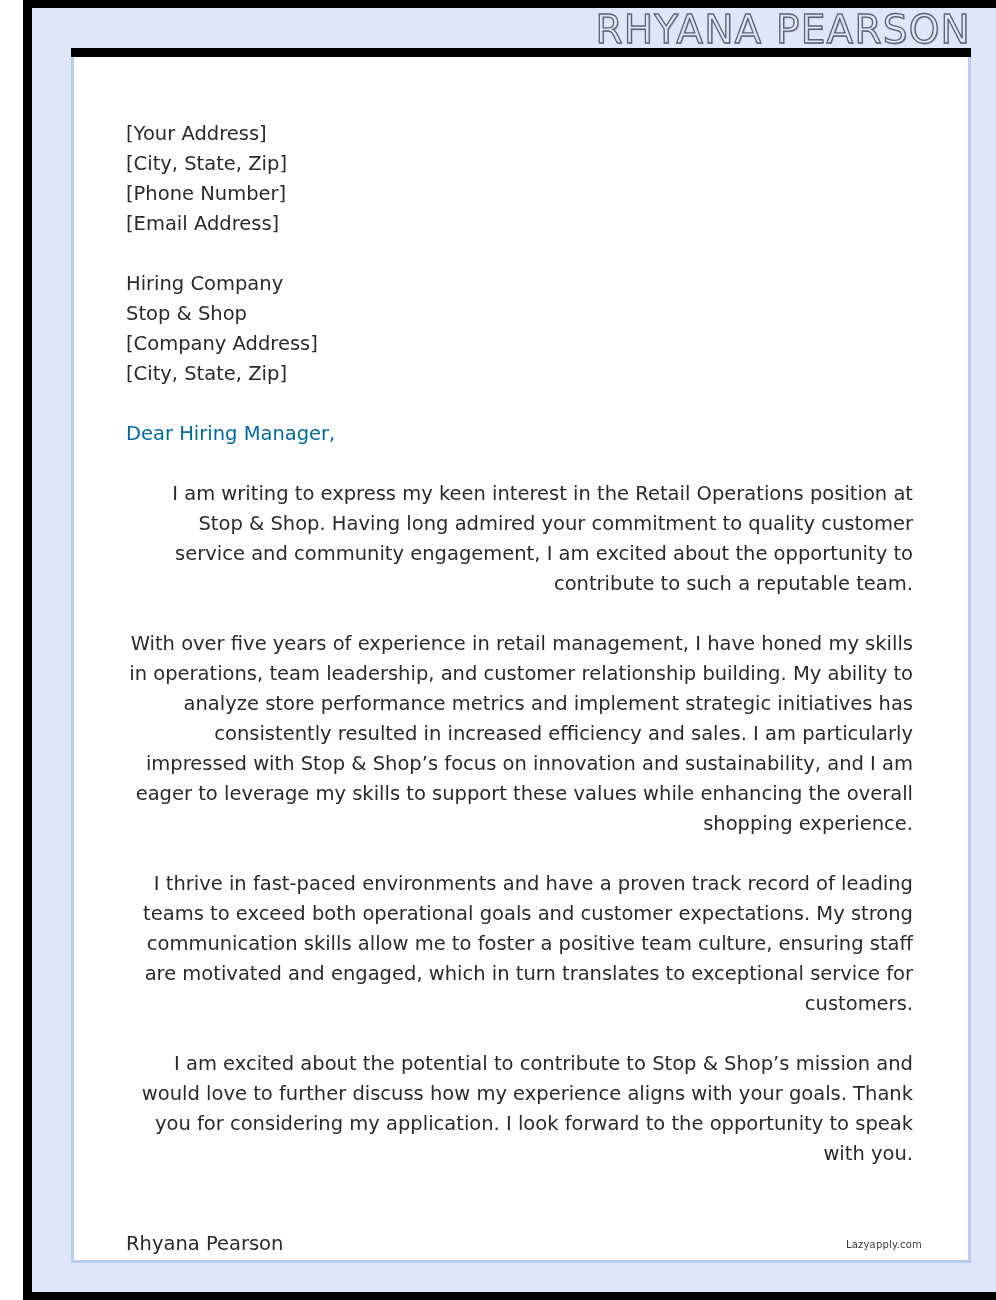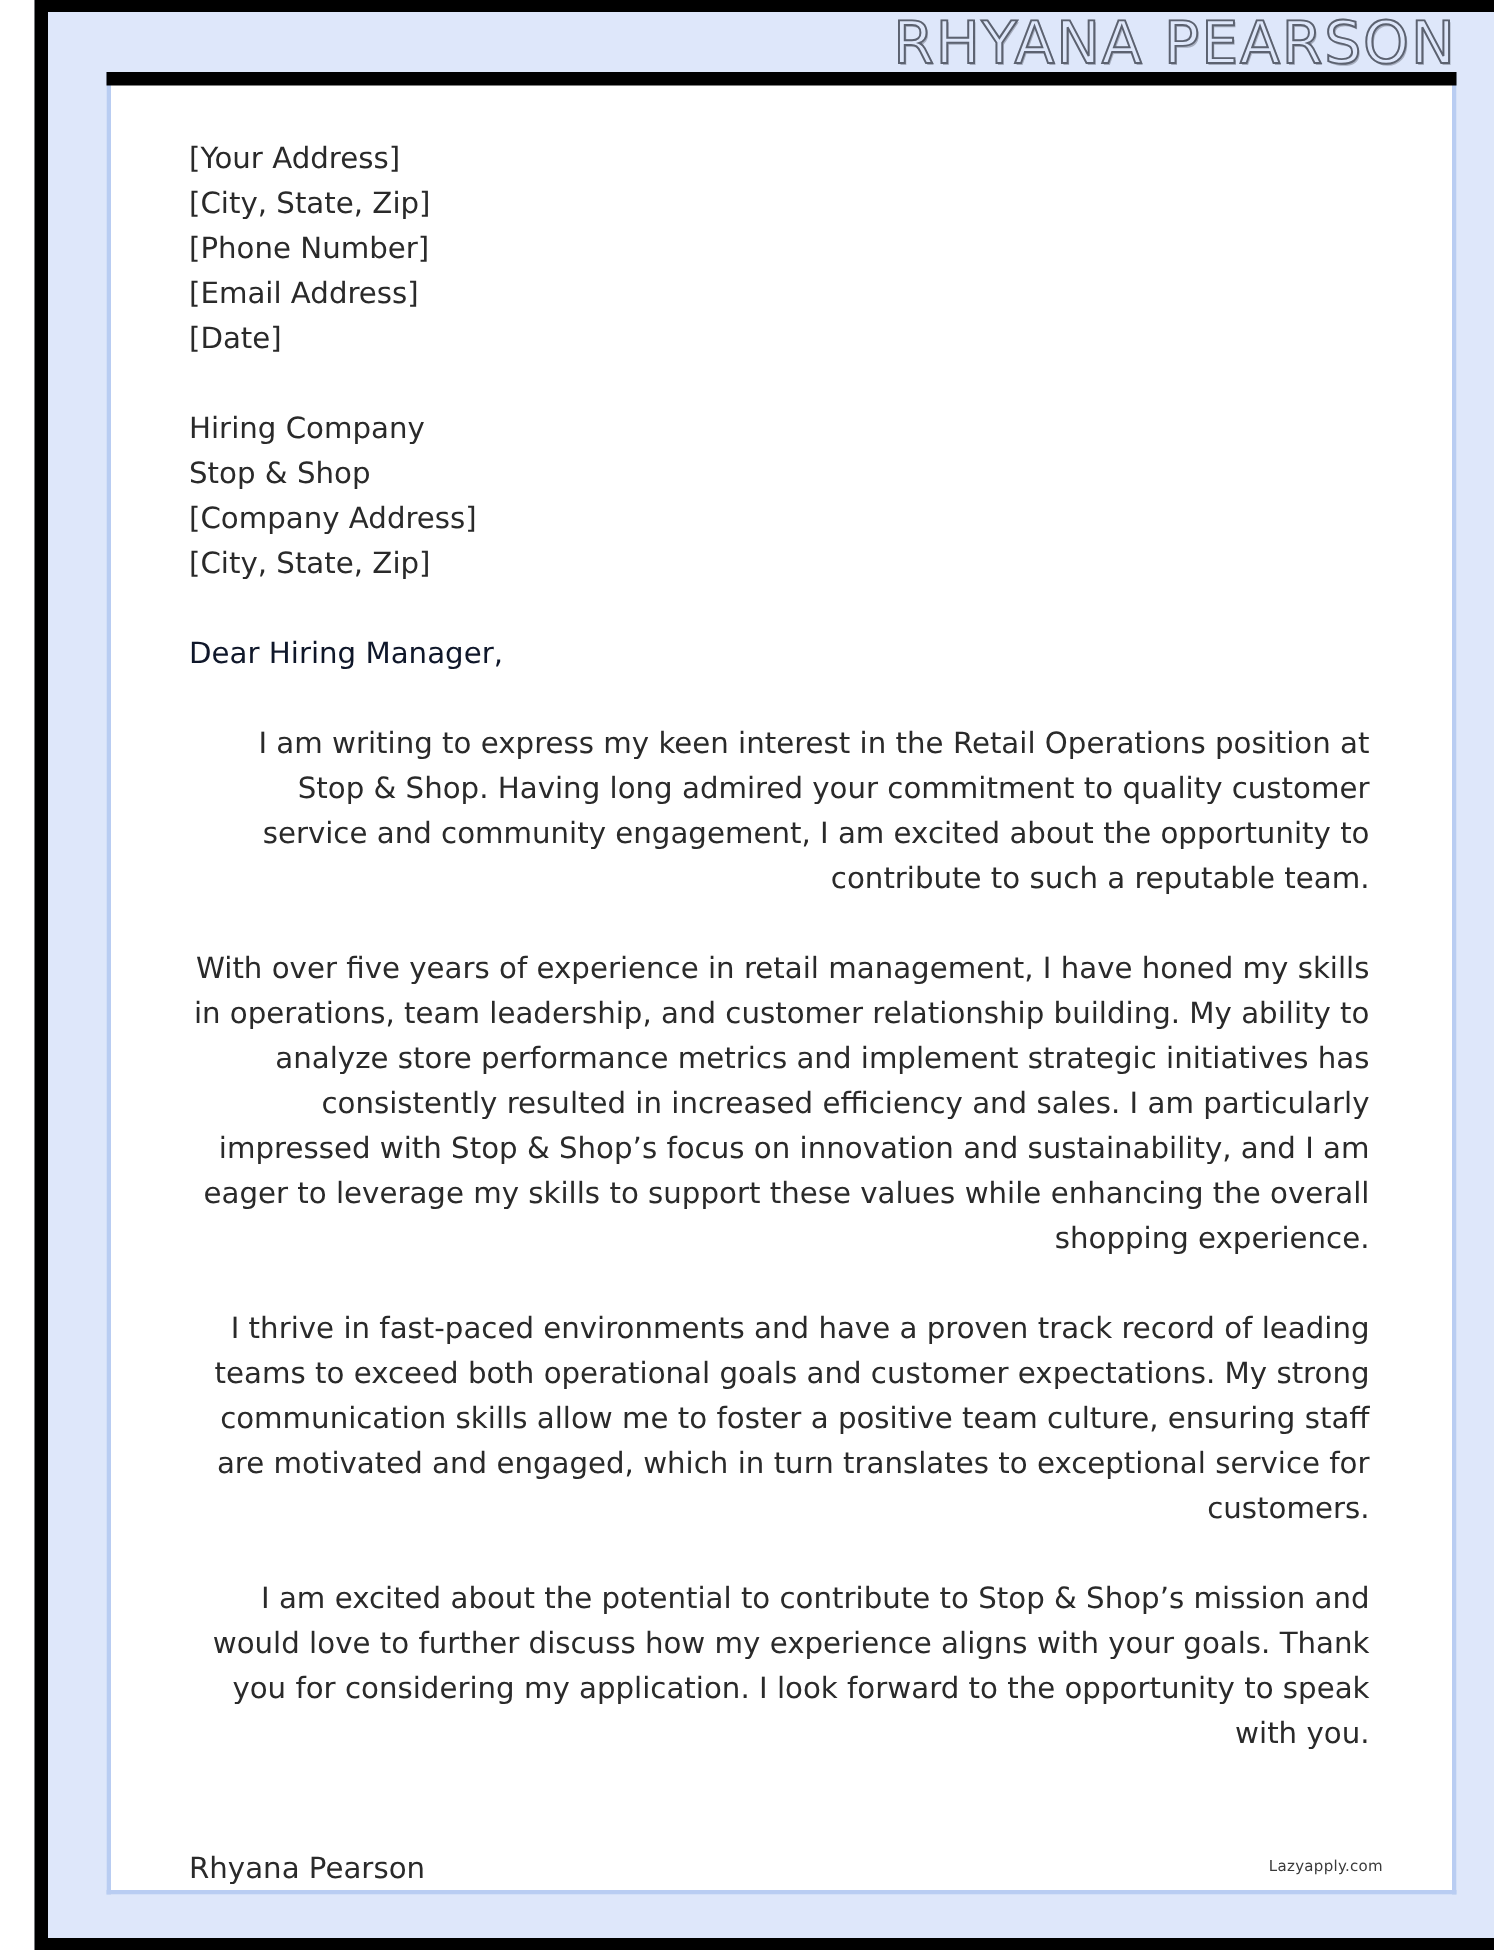--- a/index.html
+++ b/index.html
@@ -76,21 +76,21 @@
     background: #000000;
     z-index: 3;
   }
 
   .letter-body {
     position: absolute;
     left: 0;
     top: 9px;
     right: 0;
     bottom: 0;
-    padding: 34px 55px 0 52px;
+    padding: 62px 55px 0 52px;
   }
 
   
   .block {
     font-size: 19.5px;
     line-height: 30px;
     color: #2a2a2a;
     font-weight: 400;
   }
   .addr-line {
@@ -105,21 +105,21 @@
     color: #2a2a2a;
     margin: 0;
     text-align: right;
   }
   .para + .spacer { height: 30px; }
   .spacer { height: 30px; }
 
   .salutation {
     font-size: 19.5px;
     line-height: 30px;
-    color: #0f172a;
+    color: #0369a1;
   }
   .closing {
     font-size: 19.5px;
     line-height: 30px;
     color: #2a2a2a;
   }
   .signature-name {
     font-size: 19.5px;
     line-height: 30px;
     color: #2a2a2a;
@@ -148,21 +148,20 @@
   <div class="card-topbar"></div>
 
   <div class="letter-card">
     <div class="letter-body">
 
       <div class="block">
         <div class="addr-line">[Your Address]</div>
         <div class="addr-line">[City, State, Zip]</div>
         <div class="addr-line">[Phone Number]</div>
         <div class="addr-line">[Email Address]</div>
-        <div class="addr-line">[Date]</div>
       </div>
 
       <div class="spacer"></div>
 
       <div class="block">
         <div class="addr-line">Hiring Company</div>
         <div class="addr-line">Stop &amp; Shop</div>
         <div class="addr-line">[Company Address]</div>
         <div class="addr-line">[City, State, Zip]</div>
       </div>

